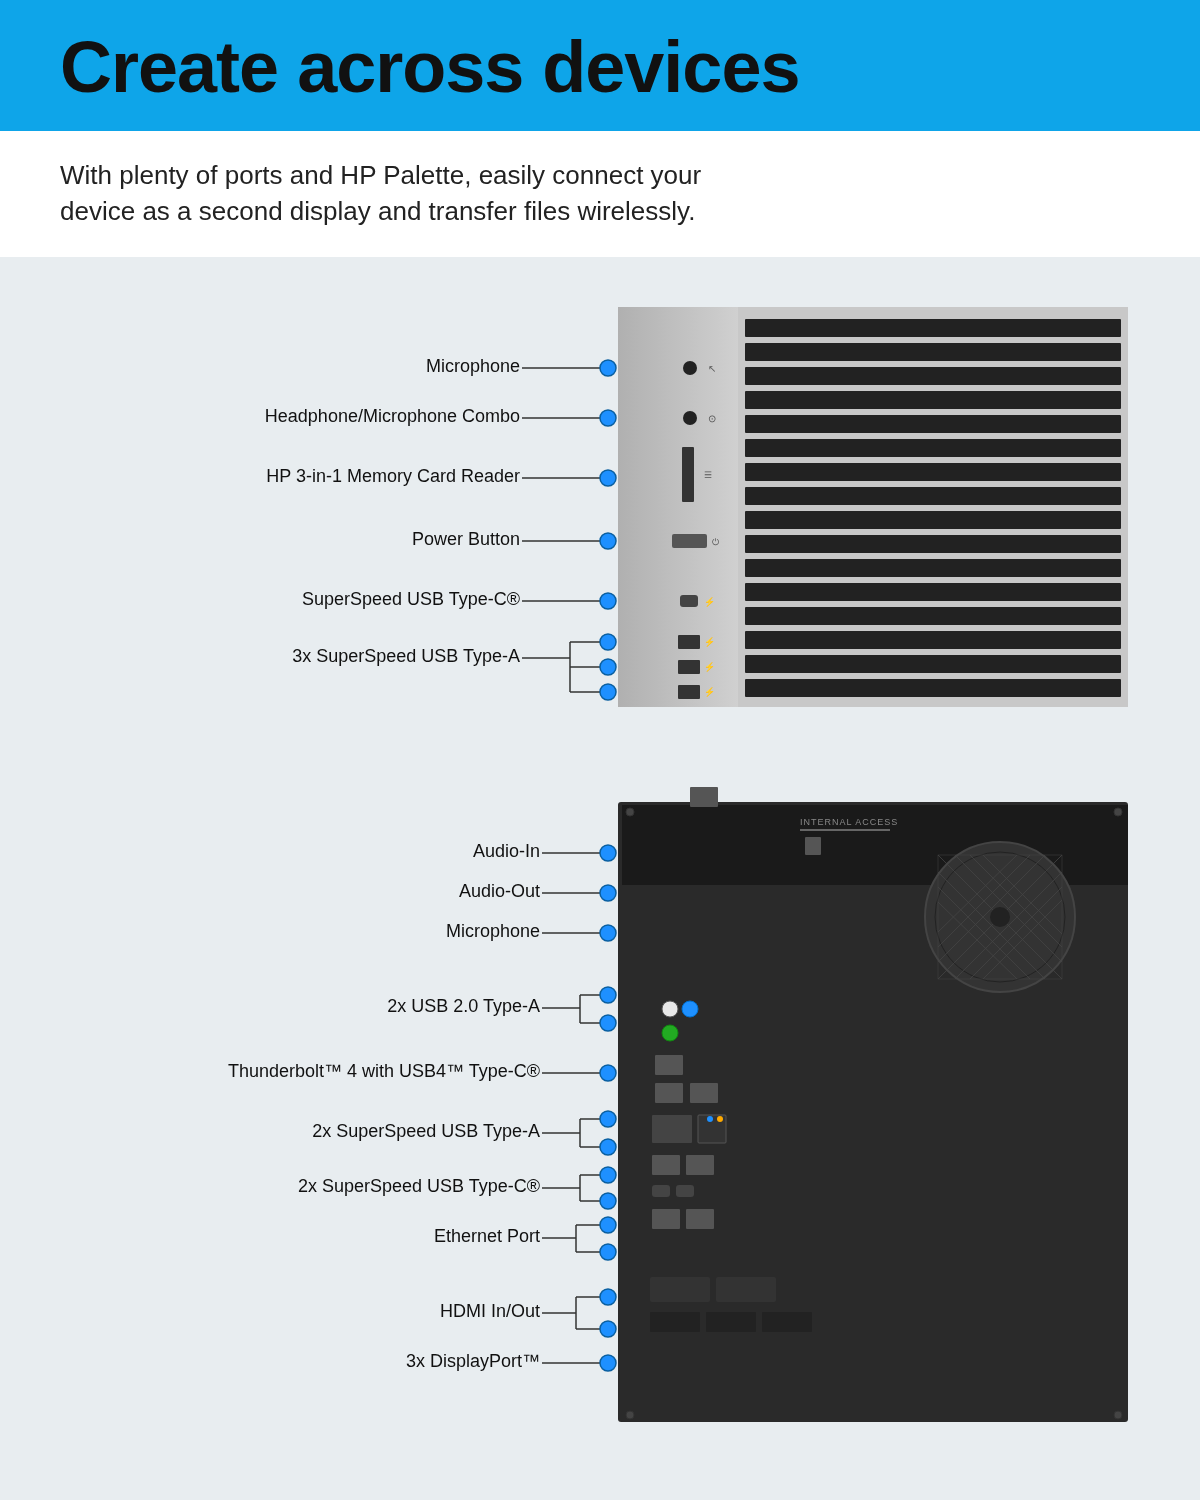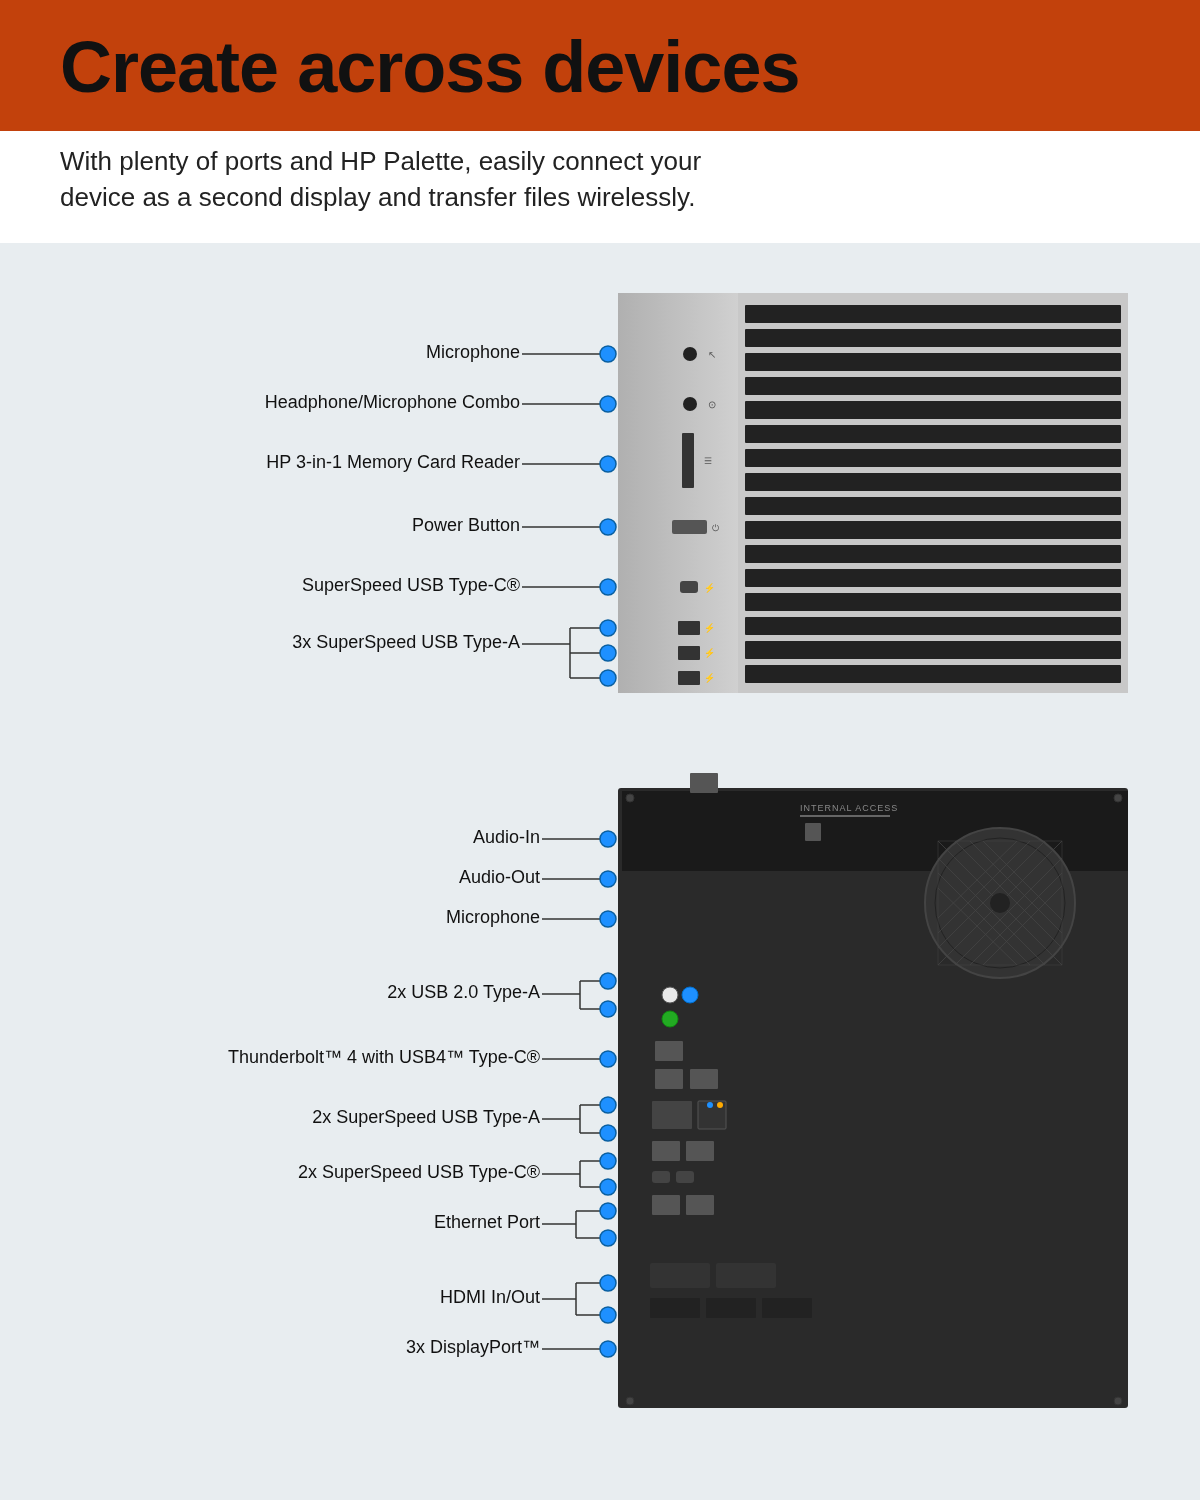--- a/index.html
+++ b/index.html
@@ -6,35 +6,35 @@
     body {
       width: 1200px;
       min-height: 1500px;
       font-family: 'Arial', sans-serif;
       background: #e8edf0;
       overflow-x: hidden;
     }
 
     
     .header-section {
-      background: #c2410c;
+      background: #0ea5e9;
       padding: 30px 60px 25px 60px;
     }
     .main-title {
       font-size: 72px;
       font-weight: 900;
       color: #111;
       line-height: 1.05;
       letter-spacing: -1px;
     }
 
     
     .subtitle-section {
       background: #fff;
-      padding: 12px 60px 28px 60px;
+      padding: 26px 60px 28px 60px;
     }
     .subtitle-text {
       font-size: 26px;
       color: #222;
       line-height: 1.4;
       max-width: 700px;
       font-weight: 400;
     }
 
     .diagram-block {

